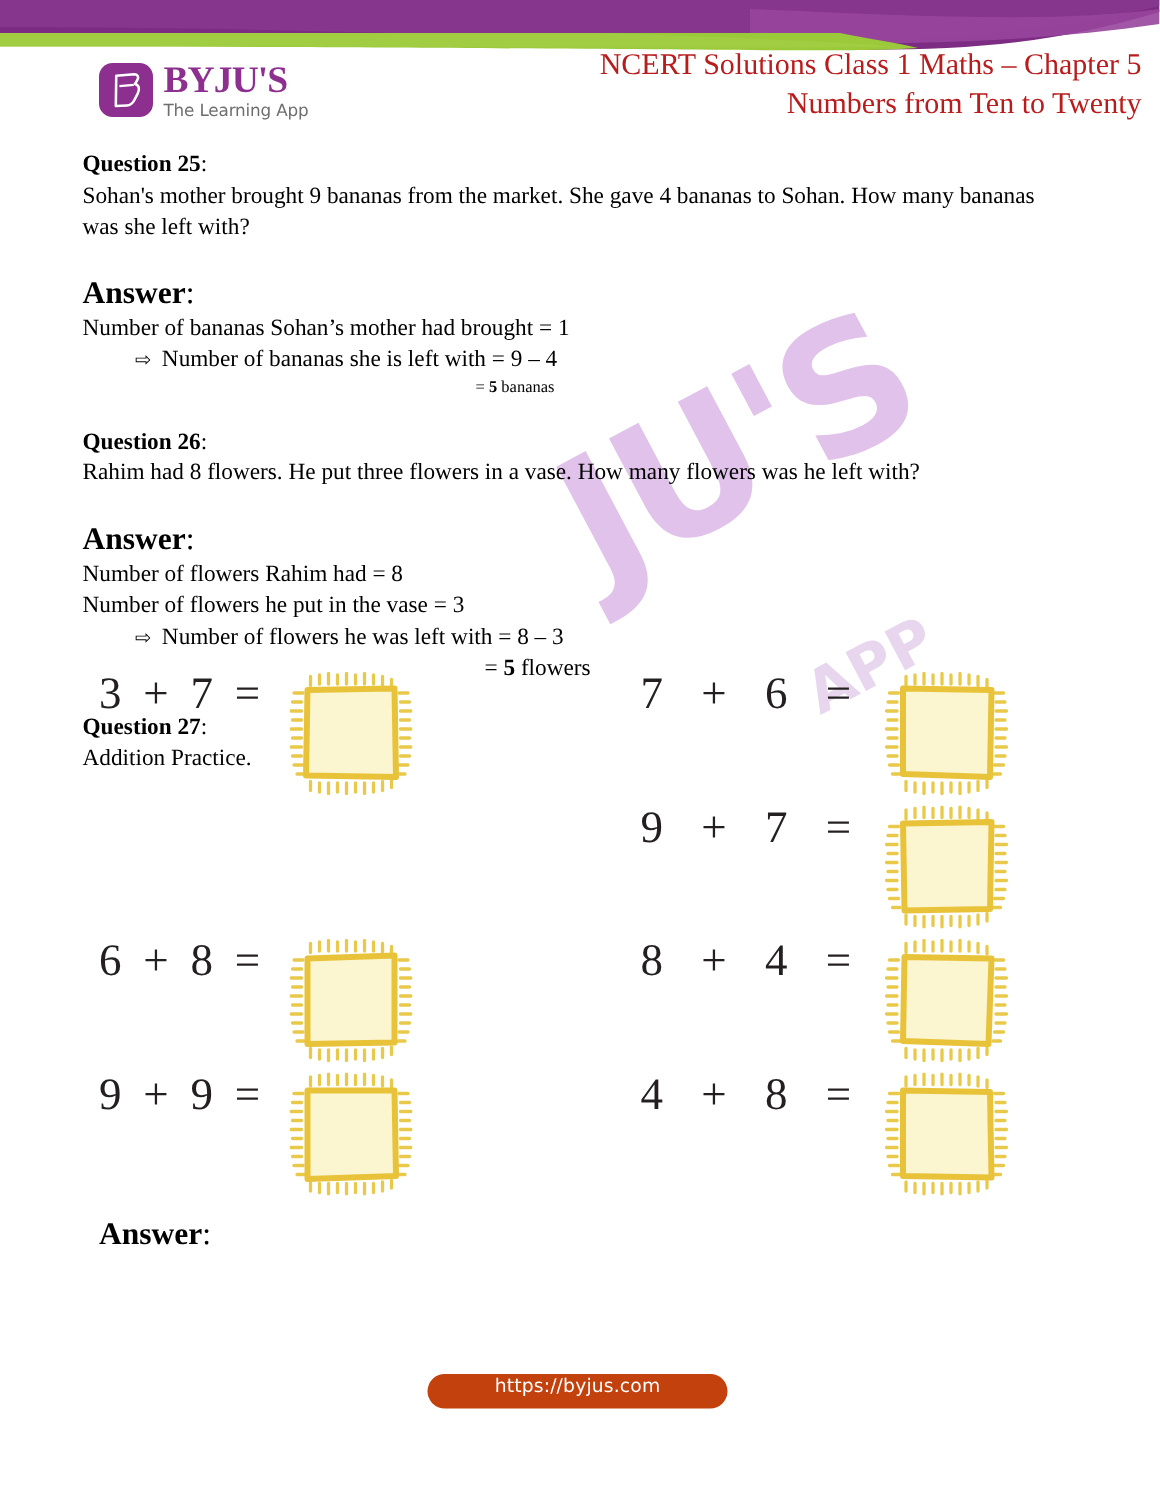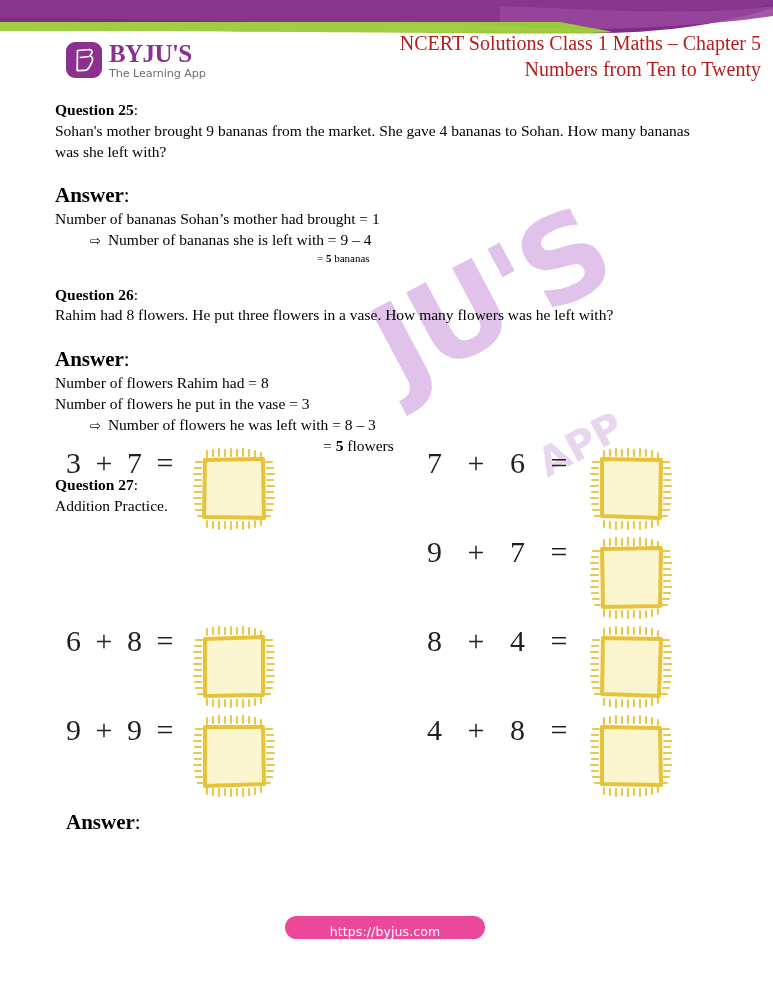--- a/index.html
+++ b/index.html
@@ -220,23 +220,23 @@
   .answer-box svg { display: block; }
 
   
   .footer-pill {
     position: absolute;
     left: 285px;
     top: 916px;
     width: 200px;
     height: 23px;
     border-radius: 12px;
-    background: #ec4899;
+    background: #c2410c;
     display: flex;
-    align-items: flex-end;
+    align-items: flex-start;
     justify-content: center;
   }
   .footer-pill a, .footer-pill span {
     font-family: "DejaVu Sans", sans-serif;
     font-size: 12.5px;
     color: #ffffff;
     text-decoration: none;
     letter-spacing: 0.1px;
   }
 </style>

